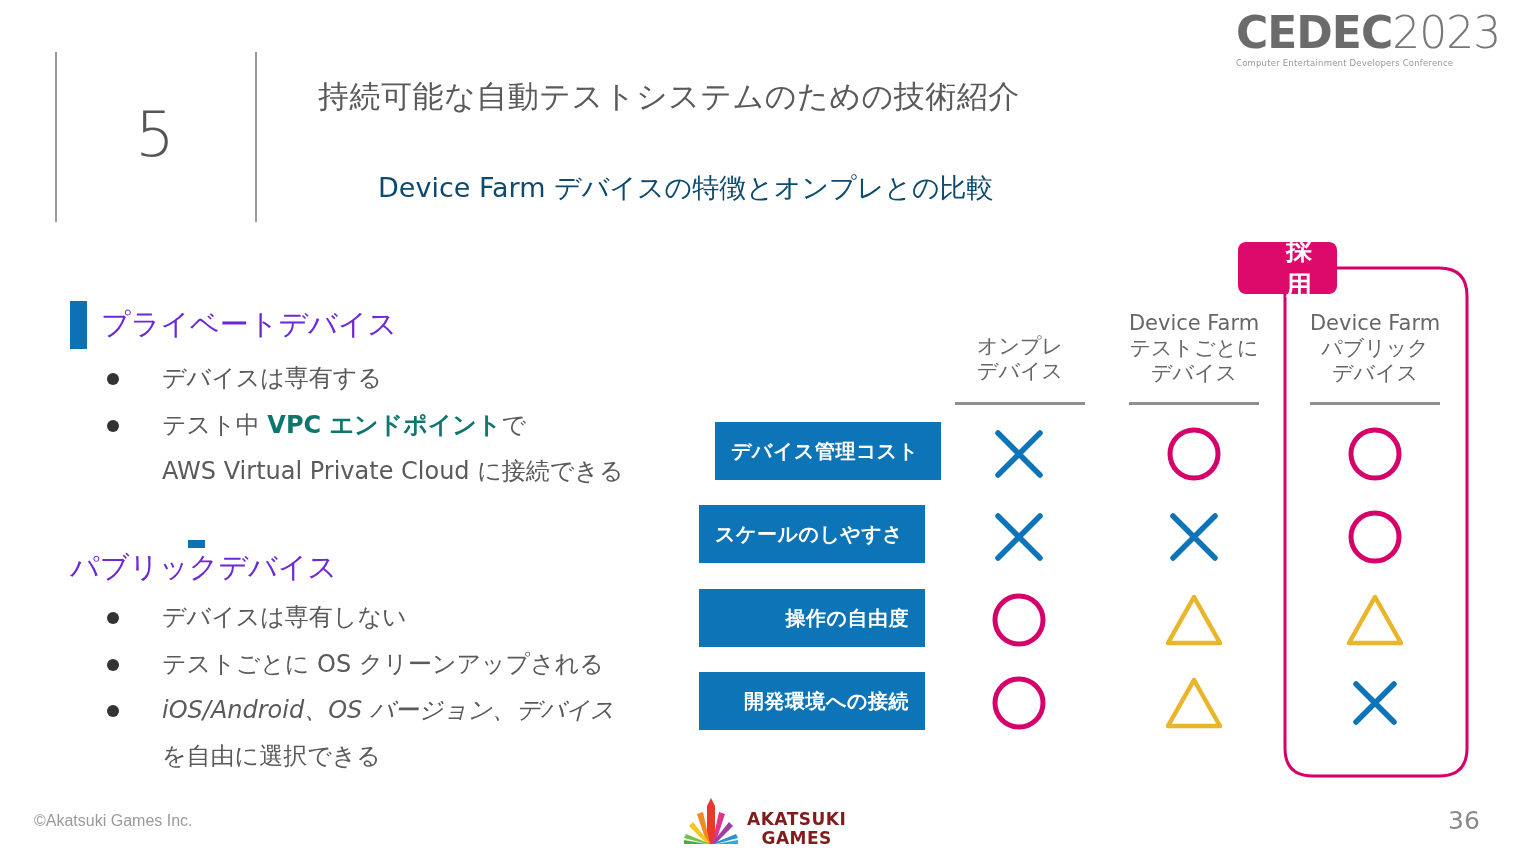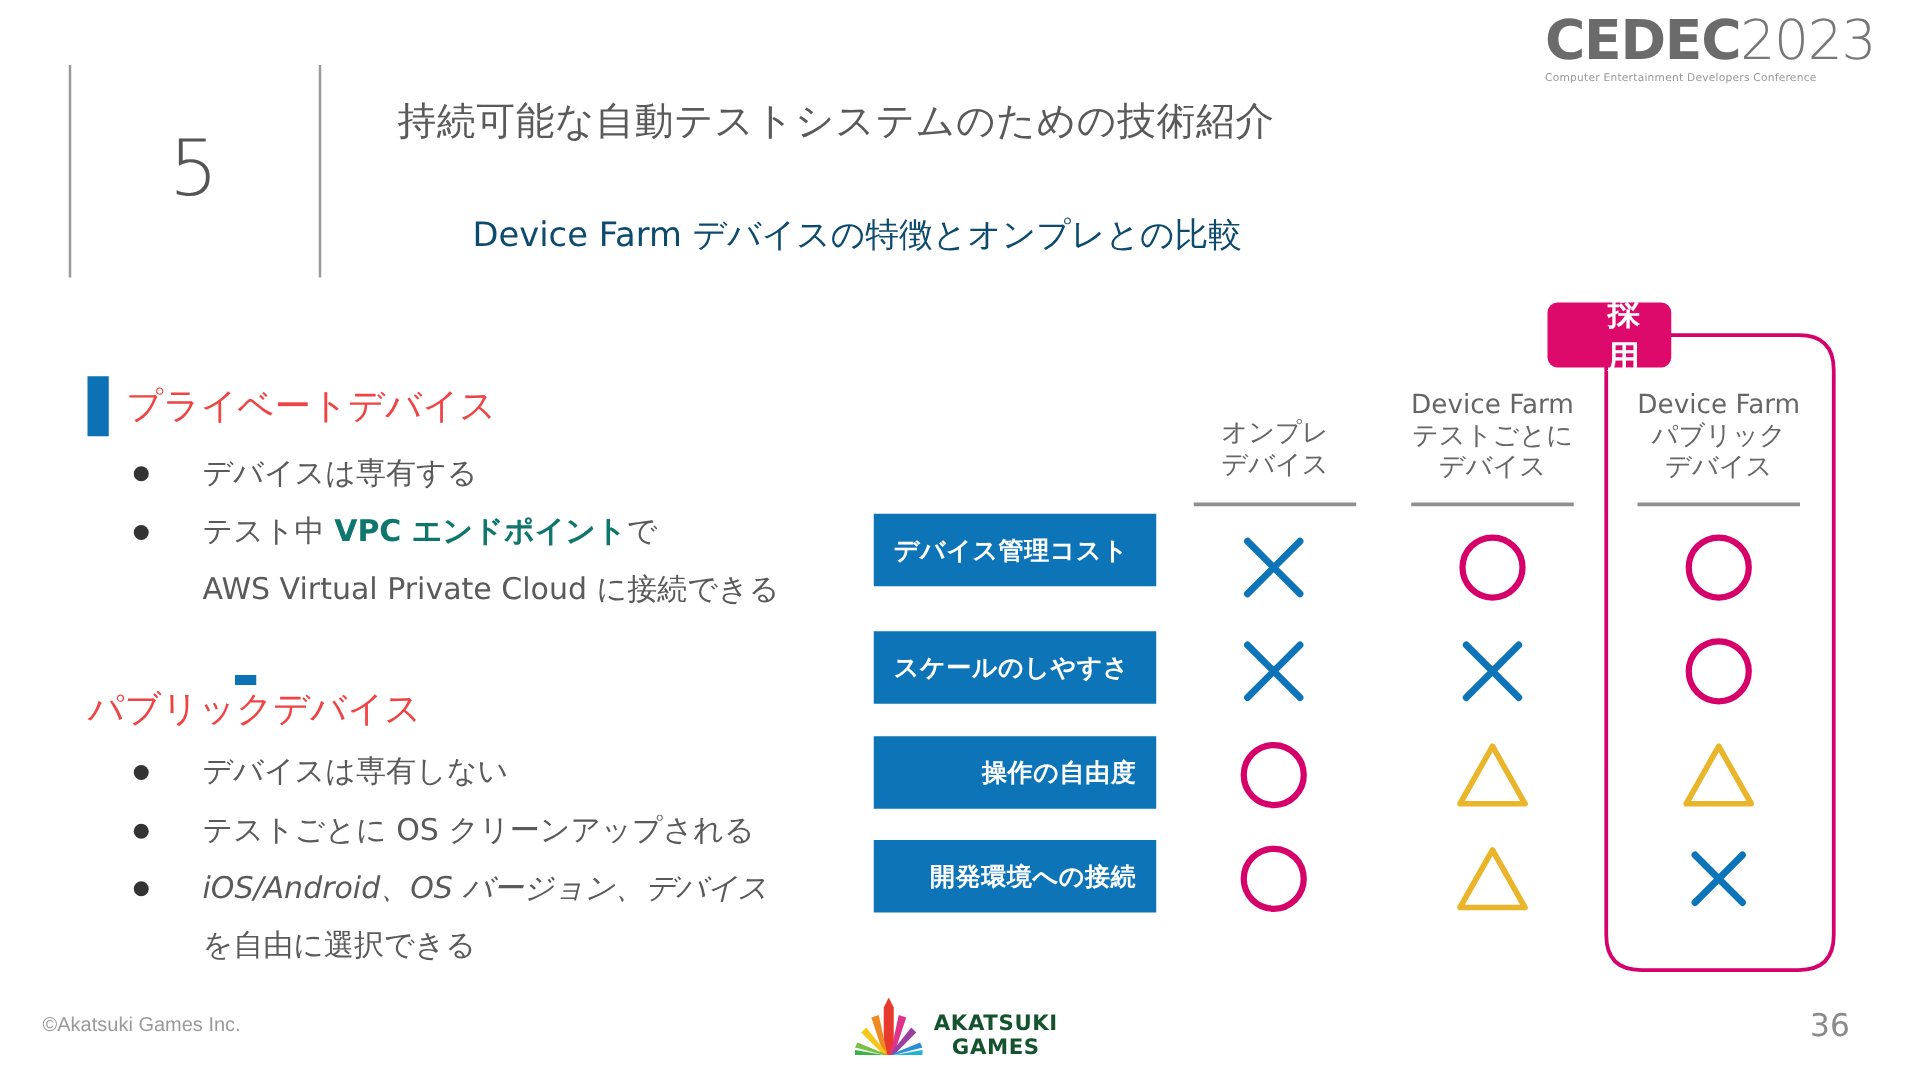--- a/index.html
+++ b/index.html
@@ -17,40 +17,40 @@
   
   .cedec { position: absolute; left: 1236px; top: 10px; width: 270px; height: 64px; }
   .cedec-main { font-family: "DejaVu Sans", sans-serif; font-size: 44px; line-height: 46px; color: #6b6b6b; white-space: nowrap; letter-spacing: -1px; }
   .cedec-main b { font-weight: 900; }
   .cedec-main span.yr { font-weight: 200; color: #777; }
   .cedec-sub { font-size: 8.5px; color: #999; white-space: nowrap; letter-spacing: 0.2px; margin-top: 2px; }
 
   
   .sec-head { position: absolute; left: 70px; height: 48px; display: flex; align-items: center; }
   .sec-bar { width: 17px; height: 48px; background: #0d72b5; margin-right: 14px; }
-  .sec-title { font-size: 29px; color: #ef4444; white-space: nowrap; font-family: Liberation Mono, monospace; }
+  .sec-title { font-size: 29px; color: #6d28d9; white-space: nowrap; font-family: Liberation Mono, monospace; }
   .bullet { position: absolute; left: 107px; display: flex; align-items: flex-start; font-size: 24px; color: #5a5a5a; white-space: nowrap; }
   .bullet .dot { width: 12px; height: 12px; border-radius: 50%; background: #333; margin-top: 11px; margin-right: 43px; flex-shrink: 0; }
   .bullet .dot.none { background: transparent; }
   .hl { color: #0f766e; font-weight: bold; }
 
   
   .row-label { position: absolute; left: 699px; width: 226px; height: 58px; background: #0c74b7; color: #fff; font-weight: bold; font-size: 20px; display: flex; align-items: center; padding: 0 16px; white-space: nowrap; letter-spacing: 0.5px; }
   .row-label.left { justify-content: flex-start; }
   .row-label.right { justify-content: flex-end; }
   .col-head { position: absolute; text-align: center; font-size: 21px; color: #666; line-height: 25px; white-space: nowrap; }
   .col-line { position: absolute; height: 3px; background: #8f8f8f; top: 402px; }
   .mark { position: absolute; width: 62px; height: 62px; }
   .adopt-badge { position: absolute; left: 1238px; top: 242px; width: 99px; height: 52px; background: #dd0a6c; border-radius: 8px; color: #fff; font-weight: bold; font-size: 26px; display: flex; align-items: center; justify-content: center; letter-spacing: 1px; padding-left: 48px; }
 
   
   .copyright { position: absolute; left: 34px; top: 812px; font-family: "Liberation Sans", sans-serif; font-size: 16px; color: #9a9a9a; }
   .page-num { position: absolute; left: 1448px; top: 806px; font-size: 25px; color: #8a8a8a; }
   .akatsuki { position: absolute; left: 683px; top: 796px; display: flex; align-items: center; }
-  .akatsuki-text { font-family: "DejaVu Sans", sans-serif; font-weight: bold; color: #14532d; font-size: 17px; line-height: 19px; text-align: center; margin-left: 8px; letter-spacing: 0.5px; margin-top: 13px; }
+  .akatsuki-text { font-family: "DejaVu Sans", sans-serif; font-weight: bold; color: #7f1d1d; font-size: 17px; line-height: 19px; text-align: center; margin-left: 8px; letter-spacing: 0.5px; margin-top: 13px; }
 </style>
 </head>
 <body>
 
 <div class="slide">
 
   <div class="vline" style="left:55px; top:52px; height:170px;"></div>
   <div class="vline" style="left:255px; top:52px; height:170px;"></div>
   <div class="section-num">5</div>
   <div class="title">持続可能な自動テストシステムのための技術紹介</div>
@@ -115,21 +115,21 @@
   </div>
   <div class="col-head" style="left:1305px; top:311px; width:140px;">
     <div>Device Farm</div>
     <div>パブリック</div>
     <div>デバイス</div>
   </div>
   <div class="col-line" style="left:955px; width:130px;"></div>
   <div class="col-line" style="left:1129px; width:130px;"></div>
   <div class="col-line" style="left:1310px; width:130px;"></div>
 
-  <div class="row-label left" style="top:411px;">デバイス管理コスト</div>
+  <div class="row-label left" style="top:422px;margin-left:16px;">デバイス管理コスト</div>
   <div class="row-label left" style="top:505px;">スケールのしやすさ</div>
   <div class="row-label right" style="top:589px;">操作の自由度</div>
   <div class="row-label right" style="top:672px;">開発環境への接続</div>
 
   <svg class="mark" style="left:988px; top:423px;" viewBox="0 0 62 62">
       <path d="M10 10 L52 52 M52 10 L10 52" stroke="#0c74b7" stroke-width="5.5" stroke-linecap="round"></path>
     </svg>
   <svg class="mark" style="left:1163px; top:423px;" viewBox="0 0 62 62">
       <circle cx="31" cy="31" r="24" fill="none" stroke="#d6006b" stroke-width="5"></circle>
     </svg>

